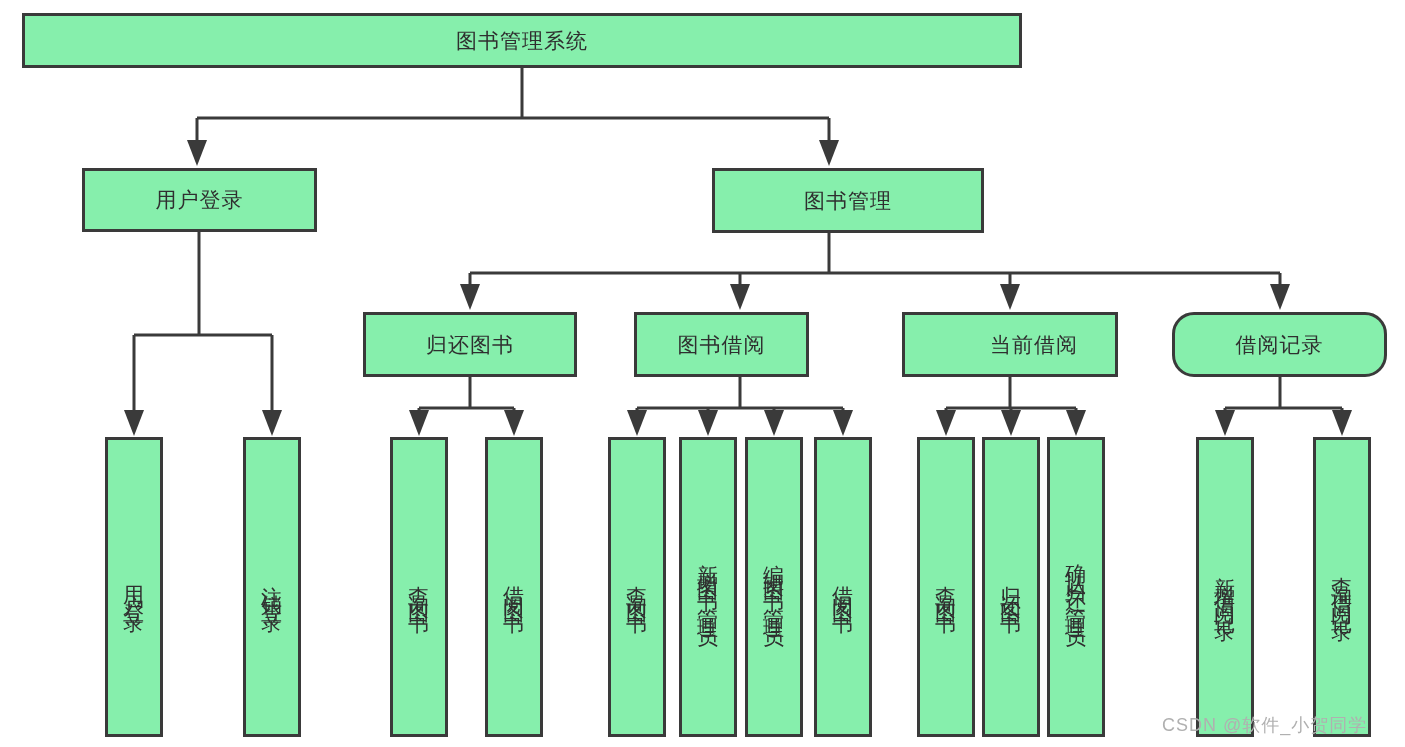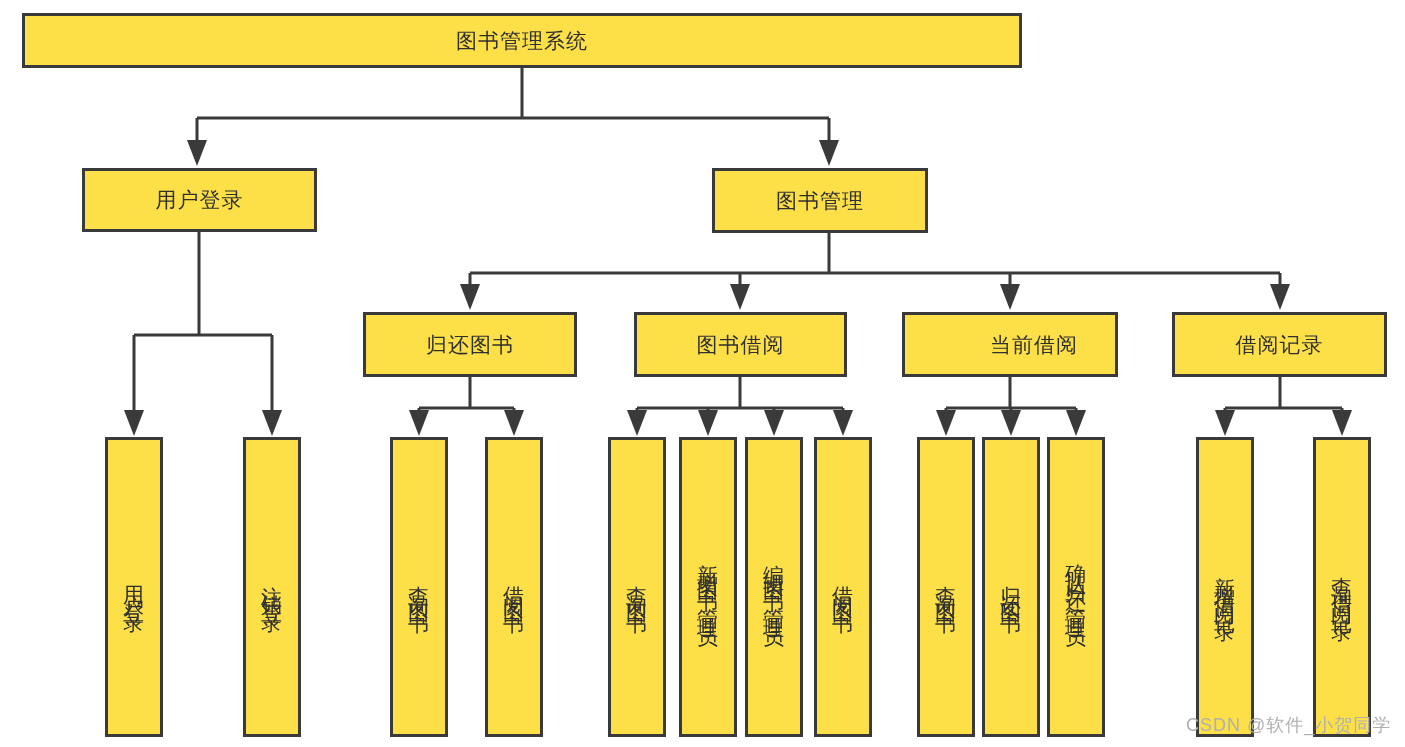--- a/index.html
+++ b/index.html
@@ -14,21 +14,21 @@
   svg.wires {
     position: absolute;
     left: 0; top: 0;
     width: 1405px; height: 747px;
     z-index: 1;
   }
   .node {
     position: absolute;
     box-sizing: border-box;
     border: 3px solid #3a3a3a;
-    background: #fde047;
+    background: #86efac;
     display: flex;
     align-items: center;
     justify-content: center;
     color: #2f2f2f;
     z-index: 2;
   }
   .h-label {
     font-size: 21px;
     letter-spacing: 1px;
     white-space: nowrap;
@@ -37,42 +37,42 @@
     writing-mode: vertical-rl;
     text-orientation: mixed;
     font-size: 21px;
     line-height: 1;
     letter-spacing: 9px;
     white-space: nowrap;
   }
   
   .n-root { left: 22px;  top: 13px;  width: 1000px; height: 55px; }
   .n-l2a  { left: 82px;  top: 168px; width: 235px;  height: 64px; }
-  .n-l2b  { left: 712px; top: 168px; width: 216px;  height: 65px; }
+  .n-l2b  { left: 712px; top: 168px; width: 272px;  height: 65px; }
   .n-l3a  { left: 363px; top: 312px; width: 214px;  height: 65px; }
-  .n-l3b  { left: 634px; top: 312px; width: 213px;  height: 65px; }
+  .n-l3b  { left: 634px; top: 312px; width: 175px;  height: 65px; }
   .n-l3c  { left: 902px; top: 312px; width: 216px;  height: 65px; padding-left: 48px; }
-  .n-l3d  { left: 1172px;top: 312px; width: 215px;  height: 65px; }
+  .n-l3d  { left: 1172px;top: 312px; width: 215px;  height: 65px; border-radius: 22px; }
   .leaf   { top: 437px; width: 58px; height: 300px; }
   .lf-1  { left: 105px; }
   .lf-2  { left: 243px; }
   .lf-3  { left: 390px; }
   .lf-4  { left: 485px; }
   .lf-5  { left: 608px; }
   .lf-6  { left: 679px; }
   .lf-7  { left: 745px; }
   .lf-8  { left: 814px; }
   .lf-9  { left: 917px; }
   .lf-10 { left: 982px; }
   .lf-11 { left: 1047px; }
   .lf-12 { left: 1196px; }
   .lf-13 { left: 1313px; }
   .watermark {
     position: absolute;
-    left: 1186px;
+    left: 1162px;
     top: 713px;
     font-size: 18px;
     color: #b0b0b0;
     letter-spacing: 1px;
     white-space: nowrap;
     z-index: 5;
   }
 </style>
 </head>
 <body>

